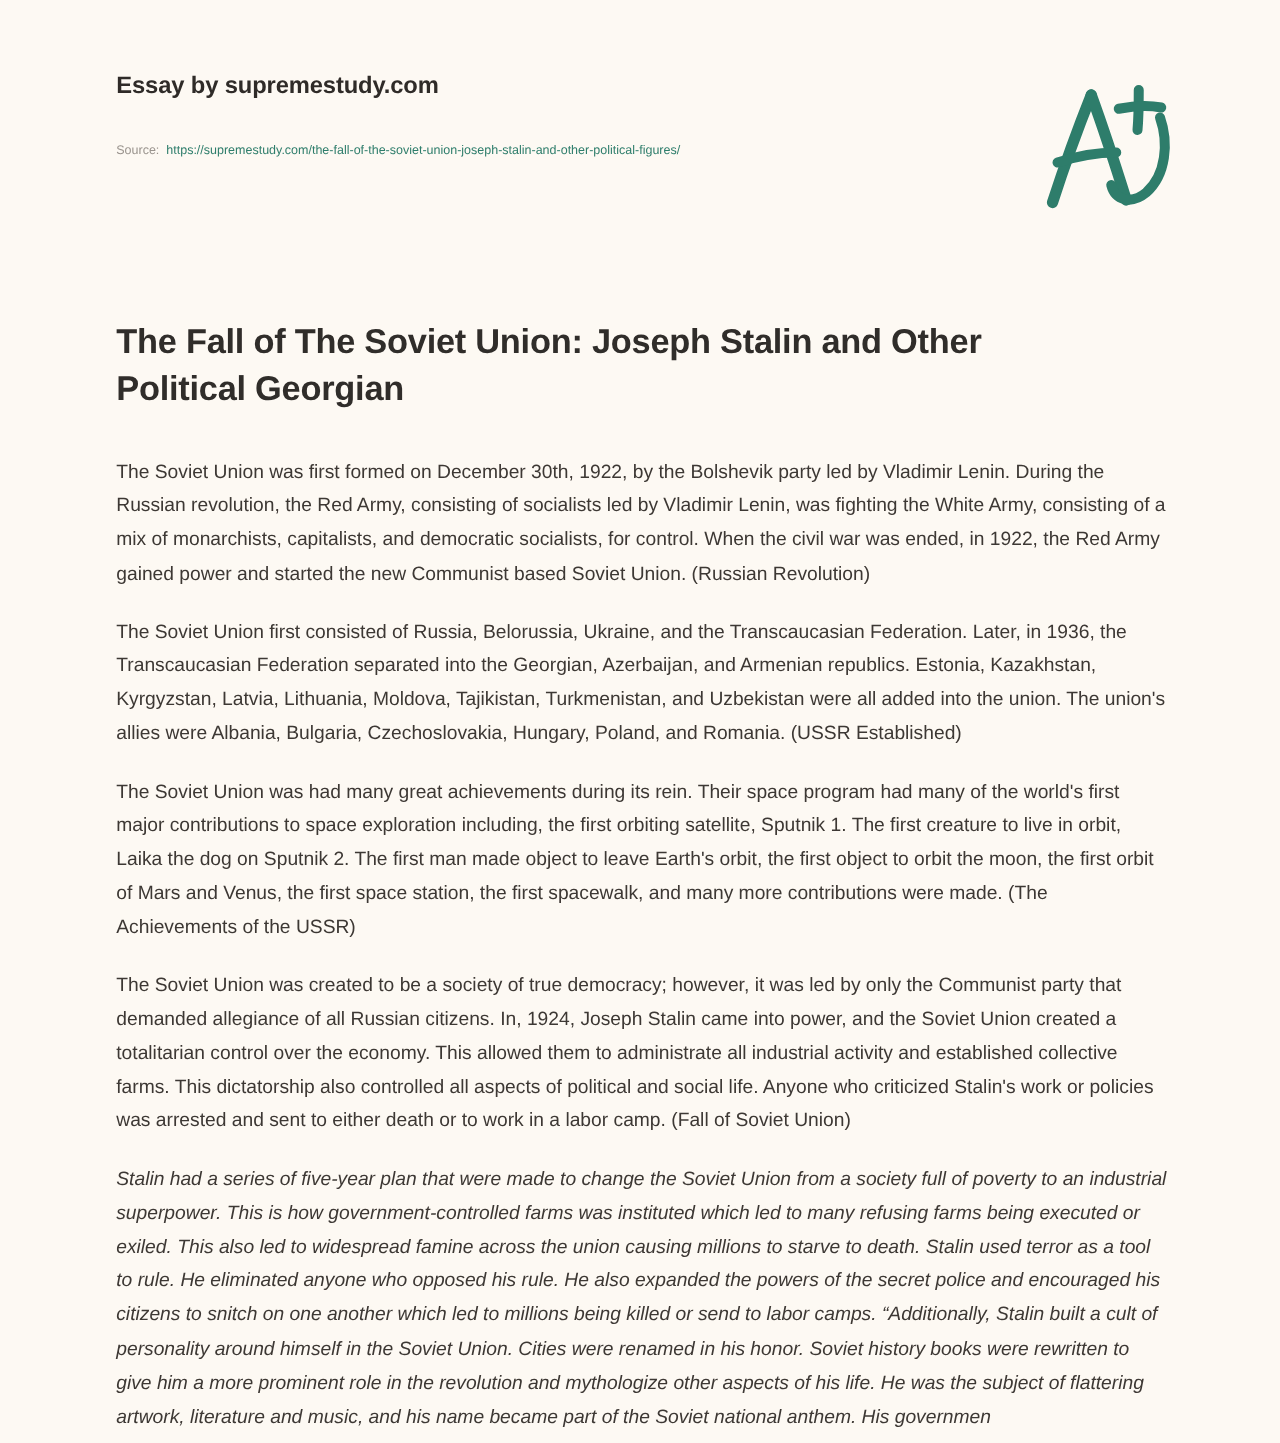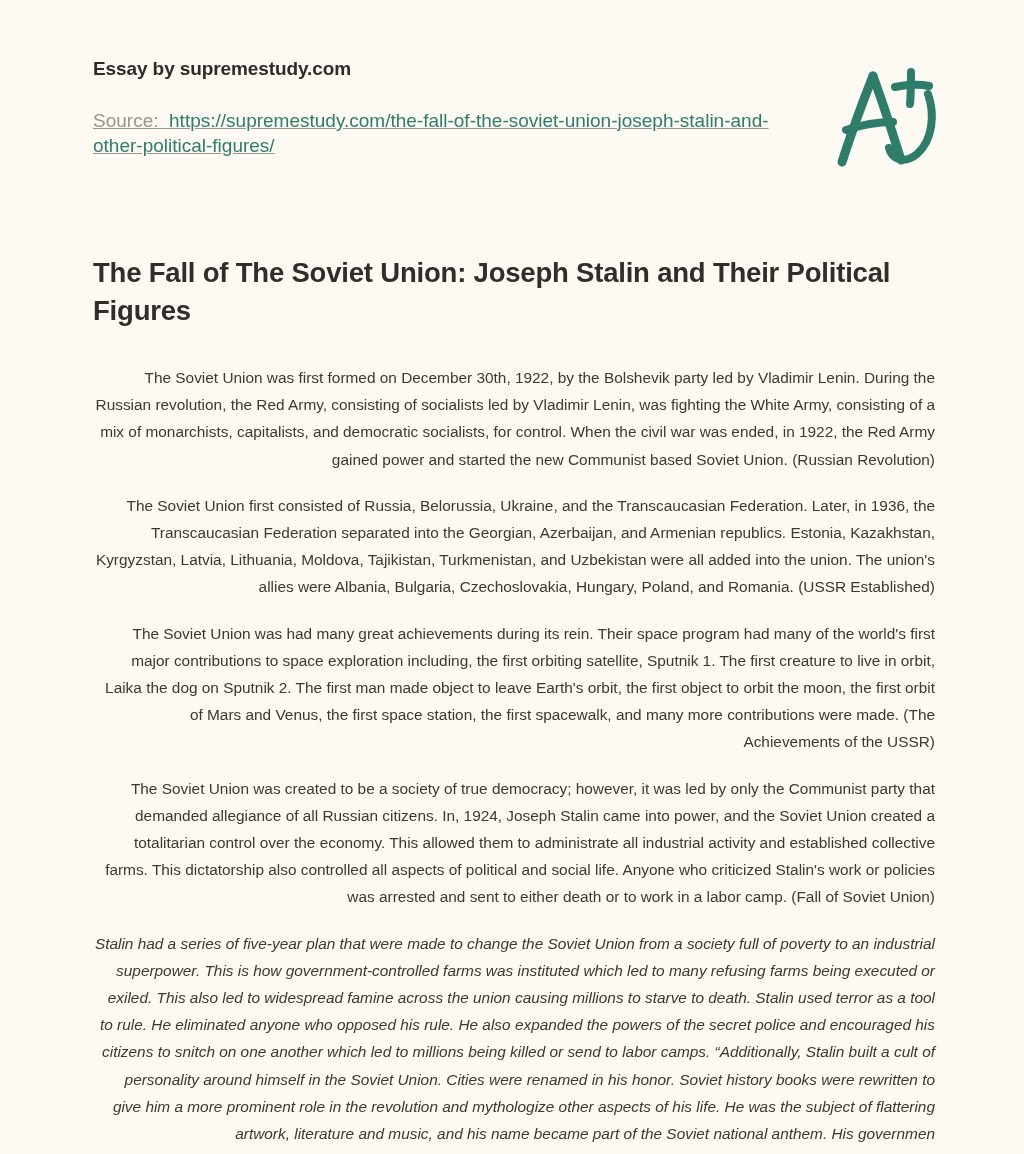--- a/index.html
+++ b/index.html
@@ -35,26 +35,25 @@
   .byline {
     font-size: 19px;
     font-weight: 700;
     color: #2f2b28;
     letter-spacing: -0.1px;
     line-height: 26px;
     margin: 0 0 26px 0;
   }
 
   .source-line {
-    font-size: 19px;
+    font-size: 10px;
     line-height: 25px;
     color: #9a948e;
     max-width: 680px;
     word-break: break-word;
-    text-decoration: underline;
   }
 
   .source-label {
     color: #9a948e;
   }
 
   .source-url {
     color: #2e7d6b;
     text-decoration: none;
     word-break: break-all;
@@ -88,21 +87,21 @@
     margin: 0 0 34px 0;
     letter-spacing: -0.2px;
     max-width: 800px;
   }
 
   .article-body p {
     font-size: 15.4px;
     line-height: 27.2px;
     color: #3d3834;
     margin: 0 0 19px 0;
-    text-align: right;
+    text-align: left;
   }
 
   .article-body p:last-child {
     margin-bottom: 0;
     font-style: italic;
   }
 </style>
 </head>
 <body>
 
@@ -131,21 +130,21 @@
         <path d="M66 25 C76 23, 90 22, 100 24" stroke-width="8"></path>
 
         <path d="M99 32 C106 52, 104 78, 88 92 C76 102, 63 98, 60 86" stroke-width="8"></path>
       </svg>
     </div>
 
   </div>
 
   <div class="article">
 
-    <h1 class="article-title">The Fall of The Soviet Union: Joseph Stalin and Their Political Figures</h1>
+    <h1 class="article-title">The Fall of The Soviet Union: Joseph Stalin and Other Political Georgian</h1>
 
     <div class="article-body">
       <p>The Soviet Union was first formed on December 30th, 1922, by the Bolshevik party led by Vladimir Lenin. During the Russian revolution, the Red Army, consisting of socialists led by Vladimir Lenin, was fighting the White Army, consisting of a mix of monarchists, capitalists, and democratic socialists, for control. When the civil war was ended, in 1922, the Red Army gained power and started the new Communist based Soviet Union. (Russian Revolution)</p>
       <p>The Soviet Union first consisted of Russia, Belorussia, Ukraine, and the Transcaucasian Federation. Later, in 1936, the Transcaucasian Federation separated into the Georgian, Azerbaijan, and Armenian republics. Estonia, Kazakhstan, Kyrgyzstan, Latvia, Lithuania, Moldova, Tajikistan, Turkmenistan, and Uzbekistan were all added into the union. The union's allies were Albania, Bulgaria, Czechoslovakia, Hungary, Poland, and Romania. (USSR Established)</p>
       <p>The Soviet Union was had many great achievements during its rein. Their space program had many of the world's first major contributions to space exploration including, the first orbiting satellite, Sputnik 1. The first creature to live in orbit, Laika the dog on Sputnik 2. The first man made object to leave Earth's orbit, the first object to orbit the moon, the first orbit of Mars and Venus, the first space station, the first spacewalk, and many more contributions were made. (The Achievements of the USSR)</p>
       <p>The Soviet Union was created to be a society of true democracy; however, it was led by only the Communist party that demanded allegiance of all Russian citizens. In, 1924, Joseph Stalin came into power, and the Soviet Union created a totalitarian control over the economy. This allowed them to administrate all industrial activity and established collective farms. This dictatorship also controlled all aspects of political and social life. Anyone who criticized Stalin's work or policies was arrested and sent to either death or to work in a labor camp. (Fall of Soviet Union)</p>
       <p>Stalin had a series of five-year plan that were made to change the Soviet Union from a society full of poverty to an industrial superpower. This is how government-controlled farms was instituted which led to many refusing farms being executed or exiled. This also led to widespread famine across the union causing millions to starve to death. Stalin used terror as a tool to rule. He eliminated anyone who opposed his rule. He also expanded the powers of the secret police and encouraged his citizens to snitch on one another which led to millions being killed or send to labor camps. “Additionally, Stalin built a cult of personality around himself in the Soviet Union. Cities were renamed in his honor. Soviet history books were rewritten to give him a more prominent role in the revolution and mythologize other aspects of his life. He was the subject of flattering artwork, literature and music, and his name became part of the Soviet national anthem. His governmen</p>
     </div>
 
   </div>

